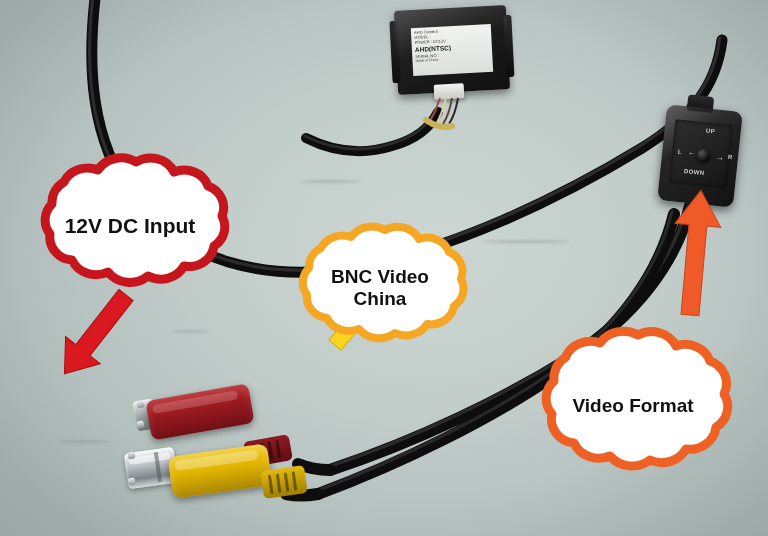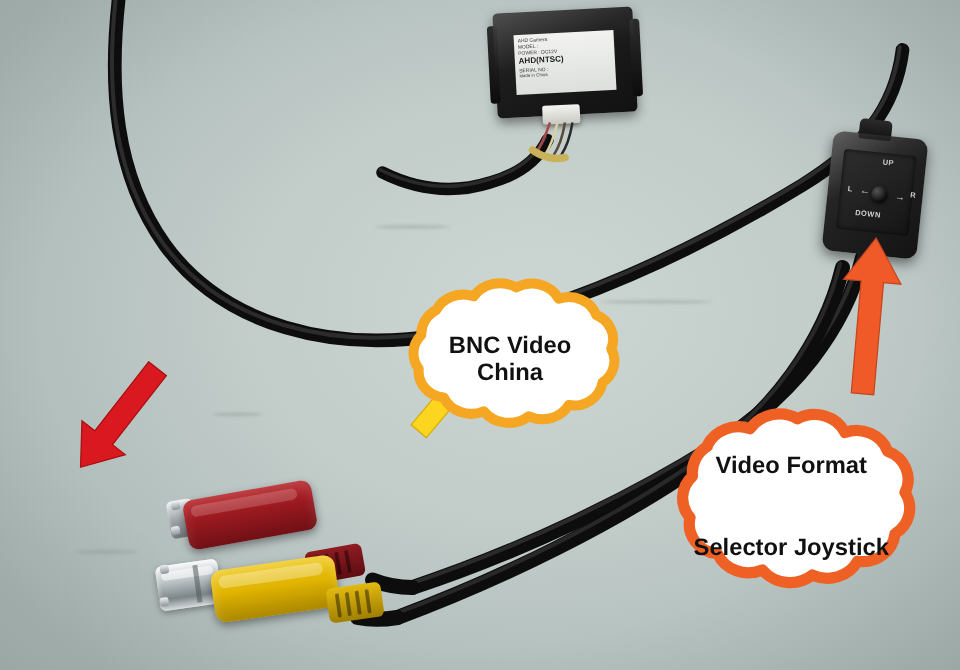--- a/index.html
+++ b/index.html
@@ -204,22 +204,36 @@
       <path d="M -9,0 L 9,0 L 9,70 L 22,70 L 0,100 L -22,70 L -9,70 Z" fill="#d9191f" stroke="#a8100f" stroke-width="1"></path>
     </g>
     <g transform="translate(335,345) rotate(220)">
       <path d="M -8,0 L 8,0 L 8,105 L 21,105 L 0,137 L -21,105 L -8,105 Z" fill="#fbd520" stroke="#d6ae00" stroke-width="1"></path>
     </g>
     <g transform="translate(690,315) rotate(5)">
       <path d="M -9,0 L 9,0 L 9,-90 L 23,-90 L 0,-125 L -23,-90 L -9,-90 Z" fill="#f05a28" stroke="#c4461d" stroke-width="1"></path>
     </g>
   </svg>
 
-
-  <div class="cloud" style="left:299px;top:228px;width:218px;height:120px;">
+  <div class="cloud" style="left:6px;top:160px;width:248px;height:132px;">
+    <svg viewBox="0 0 248 132" width="248" height="132">
+      <g>
+        <path d="M58,22 a26,24 0 0 1 34,-12 a27,25 0 0 1 38,-8 a26,24 0 0 1 38,10
+                 a25,23 0 0 1 34,14 a24,23 0 0 1 14,30 a24,23 0 0 1 -8,30
+                 a25,24 0 0 1 -30,20 a26,24 0 0 1 -36,10 a27,25 0 0 1 -40,-4
+                 a26,24 0 0 1 -36,-12 a24,23 0 0 1 -22,-26 a24,23 0 0 1 2,-30
+                 a25,24 0 0 1 12,-22 Z" fill="#ffffff" stroke="#c4161c" stroke-width="9" stroke-linejoin="round"></path>
+      </g>
+    </svg>
+    <div class="txt" style="font-size:21px;">
+      <span>12V DC Input</span>
+    </div>
+  </div>
+
+  <div class="cloud" style="left:271px;top:228px;width:218px;height:120px;">
     <svg viewBox="0 0 218 120" width="218" height="120">
       <g>
         <path d="M50,20 a24,22 0 0 1 30,-11 a25,23 0 0 1 34,-7 a24,22 0 0 1 34,9
                  a23,21 0 0 1 30,13 a22,21 0 0 1 12,27 a22,21 0 0 1 -7,27
                  a23,22 0 0 1 -27,18 a24,22 0 0 1 -32,9 a25,23 0 0 1 -36,-4
                  a24,22 0 0 1 -32,-11 a22,21 0 0 1 -20,-23 a22,21 0 0 1 2,-27
                  a23,22 0 0 1 12,-20 Z" fill="#ffffff" stroke="#f5a623" stroke-width="8" stroke-linejoin="round"></path>
       </g>
     </svg>
     <div class="txt" style="font-size:19px;">
@@ -233,17 +247,16 @@
       <g>
         <path d="M58,24 a27,25 0 0 1 34,-13 a28,26 0 0 1 38,-8 a27,25 0 0 1 38,11
                  a26,24 0 0 1 34,15 a25,24 0 0 1 14,33 a25,24 0 0 1 -8,33
                  a26,25 0 0 1 -30,22 a27,25 0 0 1 -36,11 a28,26 0 0 1 -40,-4
                  a27,25 0 0 1 -36,-13 a25,24 0 0 1 -22,-29 a25,24 0 0 1 2,-33
                  a26,25 0 0 1 12,-24 Z" fill="#ffffff" stroke="#ef6024" stroke-width="9" stroke-linejoin="round"></path>
       </g>
     </svg>
     <div class="txt" style="font-size:19px;gap:44px;">
       <span>Video Format</span>
-      <span>Selector Joystick</span>
     </div>
   </div>
 
 </div>
 
 </body></html>

